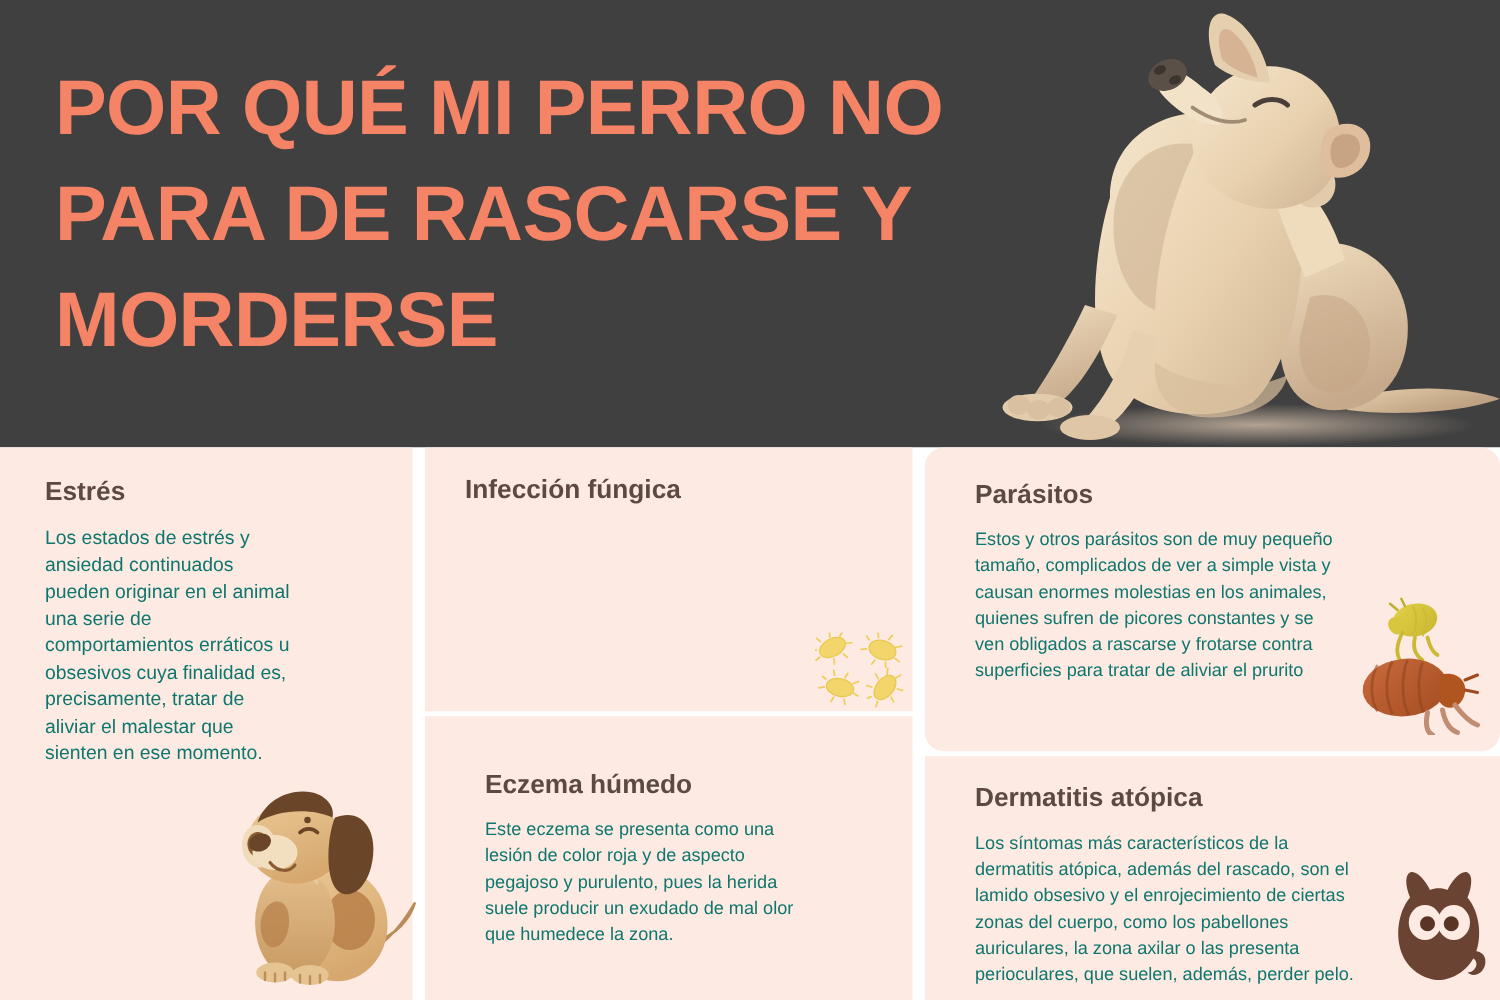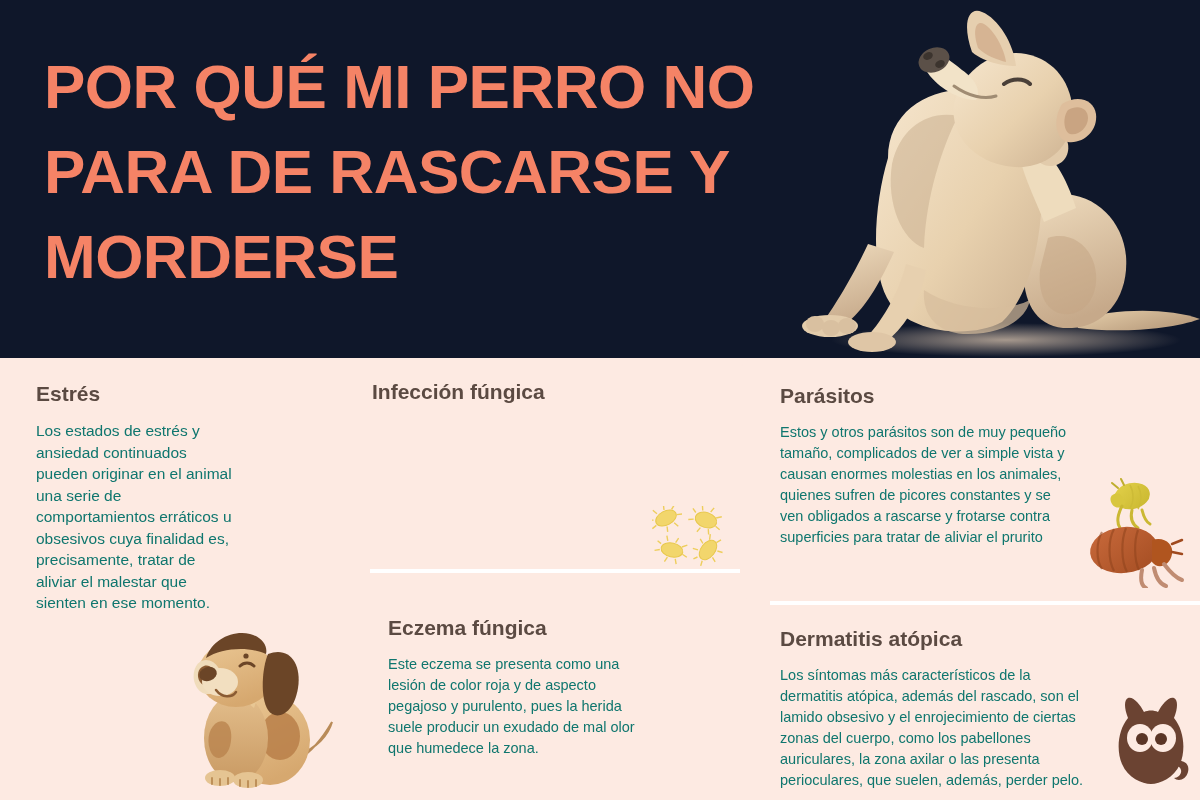--- a/index.html
+++ b/index.html
@@ -5,39 +5,39 @@
   html,body{margin:0;padding:0;}
   body{
     width:1200px;height:800px;overflow:hidden;
     background:#ffffff;
     font-family:"Liberation Sans","DejaVu Sans",sans-serif;
     -webkit-font-smoothing:antialiased;
   }
   #page{position:relative;width:1200px;height:800px;background:#ffffff;}
 
   
-  .header{position:absolute;left:0;top:0;width:1200px;height:358px;background:#0f172a;overflow:hidden;}
+  .header{position:absolute;left:0;top:0;width:1200px;height:358px;background:#404040;overflow:hidden;}
   .title{
     position:absolute;left:44px;top:44px;width:860px;
     color:#F58366;
     font-family:"Liberation Sans","DejaVu Sans",sans-serif;
     font-weight:bold;
     font-size:62px;
     line-height:85px;
     letter-spacing:-0.5px;
     white-space:pre-line;
     text-transform:uppercase;
   }
 
   
   .hero-dog{position:absolute;right:-6px;top:8px;width:430px;height:350px;}
 
   
   .grid{position:absolute;left:0;top:358px;width:1200px;height:442px;background:#ffffff;}
-  .card{position:absolute;background:#FDEAE2;overflow:hidden;padding-left:40px;}
+  .card{position:absolute;background:#FDEAE2;overflow:hidden;}
 
   .c-estres       {left:0px;   top:0px;   width:330px; height:442px;}
   .c-fungica      {left:340px; top:0px;   width:390px; height:211px;}
   .c-eczema       {left:340px; top:215px; width:390px; height:227px;}
   .c-parasitos    {left:740px; top:0px;   width:460px; height:243px;border-radius:15px;}
   .c-dermatitis   {left:740px; top:247px; width:460px; height:224px;}
 
   .card h2{
     margin:0;
     color:#5B4A42;
@@ -175,21 +175,21 @@
     <div class="card c-estres">
       <h2>Estrés</h2>
       <p>Los estados de estrés y ansiedad continuados pueden originar en el animal una serie de comportamientos erráticos u obsesivos cuya finalidad es, precisamente, tratar de aliviar el malestar que sienten en ese momento.</p>
     </div>
 
     <div class="card c-fungica">
       <h2>Infección fúngica</h2>
     </div>
 
     <div class="card c-eczema">
-      <h2>Eczema fúngica</h2>
+      <h2>Eczema húmedo</h2>
       <p>Este eczema se presenta como una lesión de color roja y de aspecto pegajoso y purulento, pues la herida suele producir un exudado de mal olor que humedece la zona.</p>
     </div>
 
     <div class="card c-parasitos">
       <h2>Parásitos</h2>
       <p>Estos y otros parásitos son de muy pequeño tamaño, complicados de ver a simple vista y causan enormes molestias en los animales, quienes sufren de picores constantes y se ven obligados a rascarse y frotarse contra superficies para tratar de aliviar el prurito</p>
     </div>
 
     <div class="card c-dermatitis">
       <h2>Dermatitis atópica</h2>

